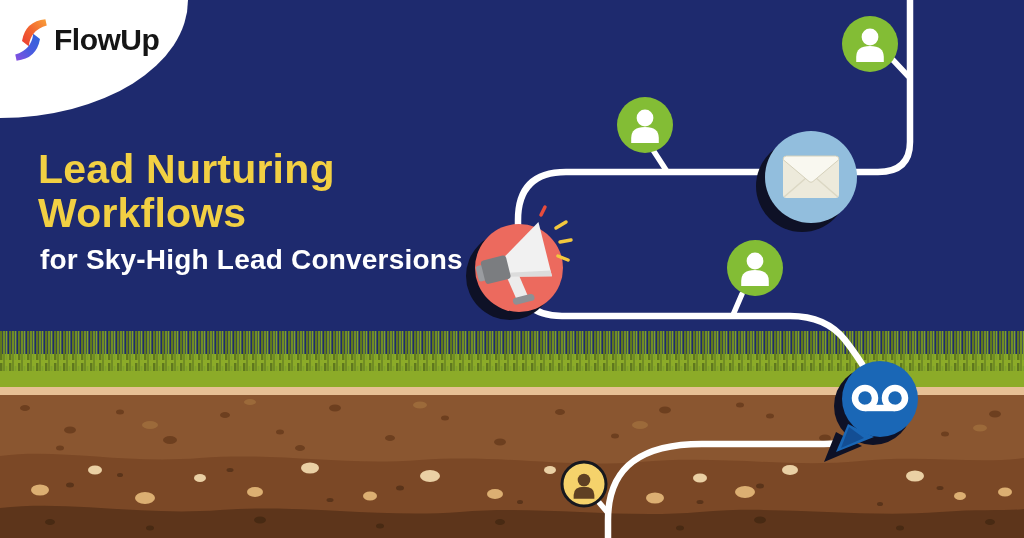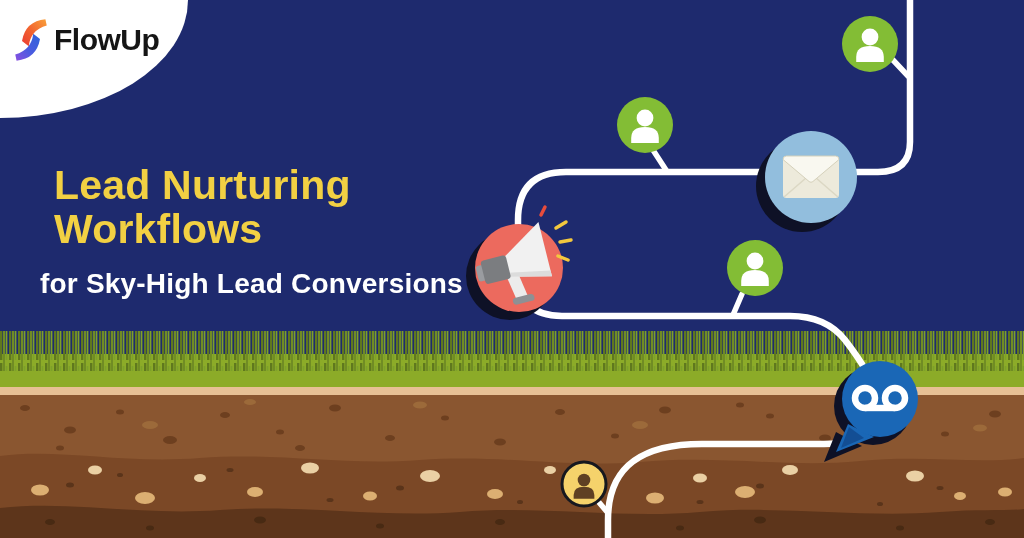--- a/index.html
+++ b/index.html
@@ -5,21 +5,21 @@
   html,body{margin:0;padding:0;}
   body{width:1024px;height:538px;overflow:hidden;background:#1e2a6e;}
   .stage{position:relative;width:1024px;height:538px;background:#1e2a6e;overflow:hidden;
          font-family:"Liberation Sans",sans-serif;}
   .scene{position:absolute;left:0;top:0;width:1024px;height:538px;display:block;}
   .logo-badge{position:absolute;left:0;top:0;width:188px;height:118px;background:#ffffff;
               border-bottom-right-radius:100% 100%;z-index:5;}
   .logo-row{position:absolute;left:13px;top:18px;display:flex;align-items:center;gap:5px;}
   .logo-text{font-size:30px;font-weight:bold;color:#151515;letter-spacing:-0.5px;}
   .headline{position:absolute;left:38px;top:148px;z-index:4;}
-  .headline h1{margin:16px;font-size:41px;line-height:1.07;font-weight:bold;color:#f2d043;letter-spacing:0.2px;}
+  .headline h1{margin:0;font-size:41px;line-height:1.07;font-weight:bold;color:#f2d043;letter-spacing:0.2px;}
   .headline h1 span{display:block;}
   .headline p{margin:8px 0 0 2px;font-size:28px;color:#ffffff;font-weight:bold;letter-spacing:0.2px;}
 </style>
 </head>
 <body>
 
 <div class="stage">
 
   <svg class="scene" viewBox="0 0 1024 538">
     <defs>

